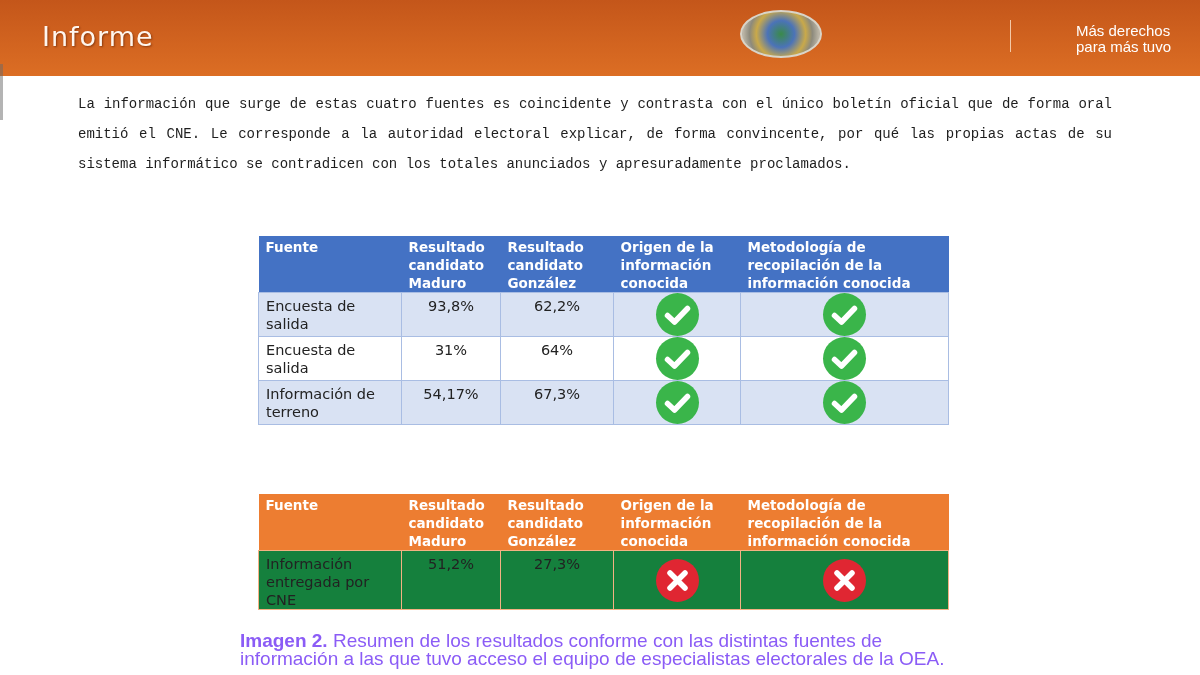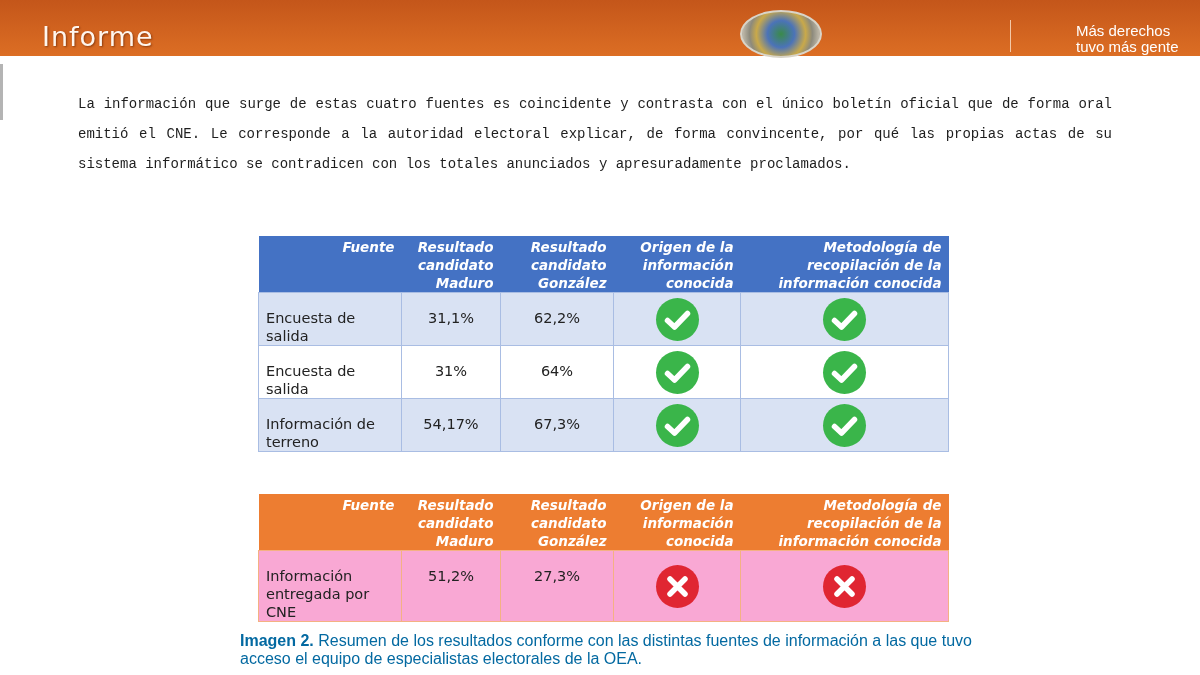--- a/index.html
+++ b/index.html
@@ -1,20 +1,20 @@
 <!DOCTYPE html>
 <html><head>
 <meta charset="utf-8">
 <style>
   * { box-sizing: border-box; margin: 0; padding: 0; }
   html, body { width: 1200px; height: 675px; overflow: hidden; background: #ffffff; }
   body { position: relative; font-family: "DejaVu Sans", sans-serif; }
 
   .header {
-    position: absolute; left: 0; top: 0; width: 1200px; height: 56px;
+    position: absolute; left: 0; top: 0; width: 1200px; height: 76px;
     background: linear-gradient(180deg, #c4561a 0%, #dc6e24 100%);
   }
   .header-title {
     position: absolute; left: 42px; top: 21px;
     font-family: "DejaVu Sans", sans-serif; font-size: 27px; letter-spacing: 1px;
     color: #fff6ee; text-shadow: 1px 1px 2px rgba(90,30,0,0.6);
   }
   .logo-seal {
     position: absolute; left: 740px; top: 10px; width: 82px; height: 48px; border-radius: 50%;
     background: radial-gradient(circle at 50% 50%, #3a8a4a 0%, #4b73b8 30%, #c9a94a 55%, #8d8a7c 70%, #bdb7a8 85%, #6d6a60 100%);
@@ -41,64 +41,64 @@
   table.results {
     position: absolute; left: 258px; border-collapse: collapse; table-layout: fixed;
     font-family: "DejaVu Sans", sans-serif;
   }
   table.results col.c1 { width: 143px; }
   table.results col.c2 { width: 99px; }
   table.results col.c3 { width: 113px; }
   table.results col.c4 { width: 127px; }
   table.results col.c5 { width: 208px; }
   table.results th {
-    color: #ffffff; text-align: right; vertical-align: top; font-weight: bold;
-    font-size: 13.5px; line-height: 18px; padding: 2px 7px 0 7px; height: 55px; font-style: italic;
+    color: #ffffff; text-align: left; vertical-align: top; font-weight: bold;
+    font-size: 13.5px; line-height: 18px; padding: 2px 7px 0 7px; height: 55px;
   }
   table.results td {
     font-size: 14.5px; line-height: 18px; color: #222; vertical-align: top;
-    padding: 16px 7px 0 7px;
+    padding: 4px 7px 0 7px;
   }
   table.results td.num { text-align: center; }
   table.results td.icon-cell { text-align: center; vertical-align: middle; padding: 0; }
 
   #table-blue { top: 236px; }
   #table-blue th { background: #4472c4; }
   #table-blue td { border: 1px solid #a9bde3; height: 43px; }
   #table-blue tr.alt td { background: #d9e2f3; }
   #table-blue tr.plain td { background: #ffffff; }
 
   #table-orange { top: 494px; }
   #table-orange th { background: #ed7d31; }
-  #table-orange td { background: #f9a8d4; border: 1px solid #f4b183; height: 55px; }
+  #table-orange td { background: #15803d; border: 1px solid #f4b183; height: 55px; }
 
   .status-icon {
     display: inline-block; width: 43px; height: 43px; border-radius: 50%;
     position: relative; vertical-align: middle;
   }
   .status-icon.ok { background: #3ab54a; }
   .status-icon.bad { background: #e02632; }
   .status-icon svg { position: absolute; left: 0; top: 0; width: 43px; height: 43px; }
 
   .caption {
     position: absolute; left: 240px; top: 632px; width: 740px;
-    font-family: "Liberation Sans", sans-serif; font-size: 16px; line-height: 18px; color: #0369a1;
+    font-family: "Liberation Sans", sans-serif; font-size: 19px; line-height: 18px; color: #8b5cf6;
   }
   .caption b { font-weight: bold; }
 </style>
 </head>
 <body>
 
 <div class="header">
   <div class="header-title">Informe</div>
   <div class="logo-seal"></div>
   <div class="logo-divider"></div>
   <div class="logo-tagline">
     <div>Más derechos</div>
-    <div>tuvo más gente</div>
+    <div>para más tuvo</div>
   </div>
 </div>
 <div class="left-tick"></div>
 
 <p class="paragraph">La información que surge de estas cuatro fuentes es coincidente y contrasta con el único boletín oficial que de forma oral emitió el CNE. Le corresponde a la autoridad electoral explicar, de forma convincente, por qué las propias actas de su sistema informático se contradicen con los totales anunciados y apresuradamente proclamados.</p>
 
 <table class="results" id="table-blue">
   <colgroup>
       <col class="c1">
       <col class="c2">
@@ -111,21 +111,21 @@
       <th>Fuente</th>
       <th>Resultado candidato Maduro</th>
       <th>Resultado candidato González</th>
       <th>Origen de la información conocida</th>
       <th>Metodología de recopilación de la información conocida</th>
     </tr>
   </thead>
   <tbody>
     <tr class="alt">
       <td>Encuesta de salida</td>
-      <td class="num">31,1%</td>
+      <td class="num">93,8%</td>
       <td class="num">62,2%</td>
       <td class="icon-cell"><span class="status-icon ok"><svg viewBox="0 0 43 43">
               <path d="M11.5 22.5 L18.5 29 L31.5 15.5" fill="none" stroke="#fff" stroke-width="5.5" stroke-linecap="round" stroke-linejoin="round"></path>
             </svg></span></td>
       <td class="icon-cell"><span class="status-icon ok"><svg viewBox="0 0 43 43">
               <path d="M11.5 22.5 L18.5 29 L31.5 15.5" fill="none" stroke="#fff" stroke-width="5.5" stroke-linecap="round" stroke-linejoin="round"></path>
             </svg></span></td>
     </tr>
     <tr class="plain">
       <td>Encuesta de salida</td>

